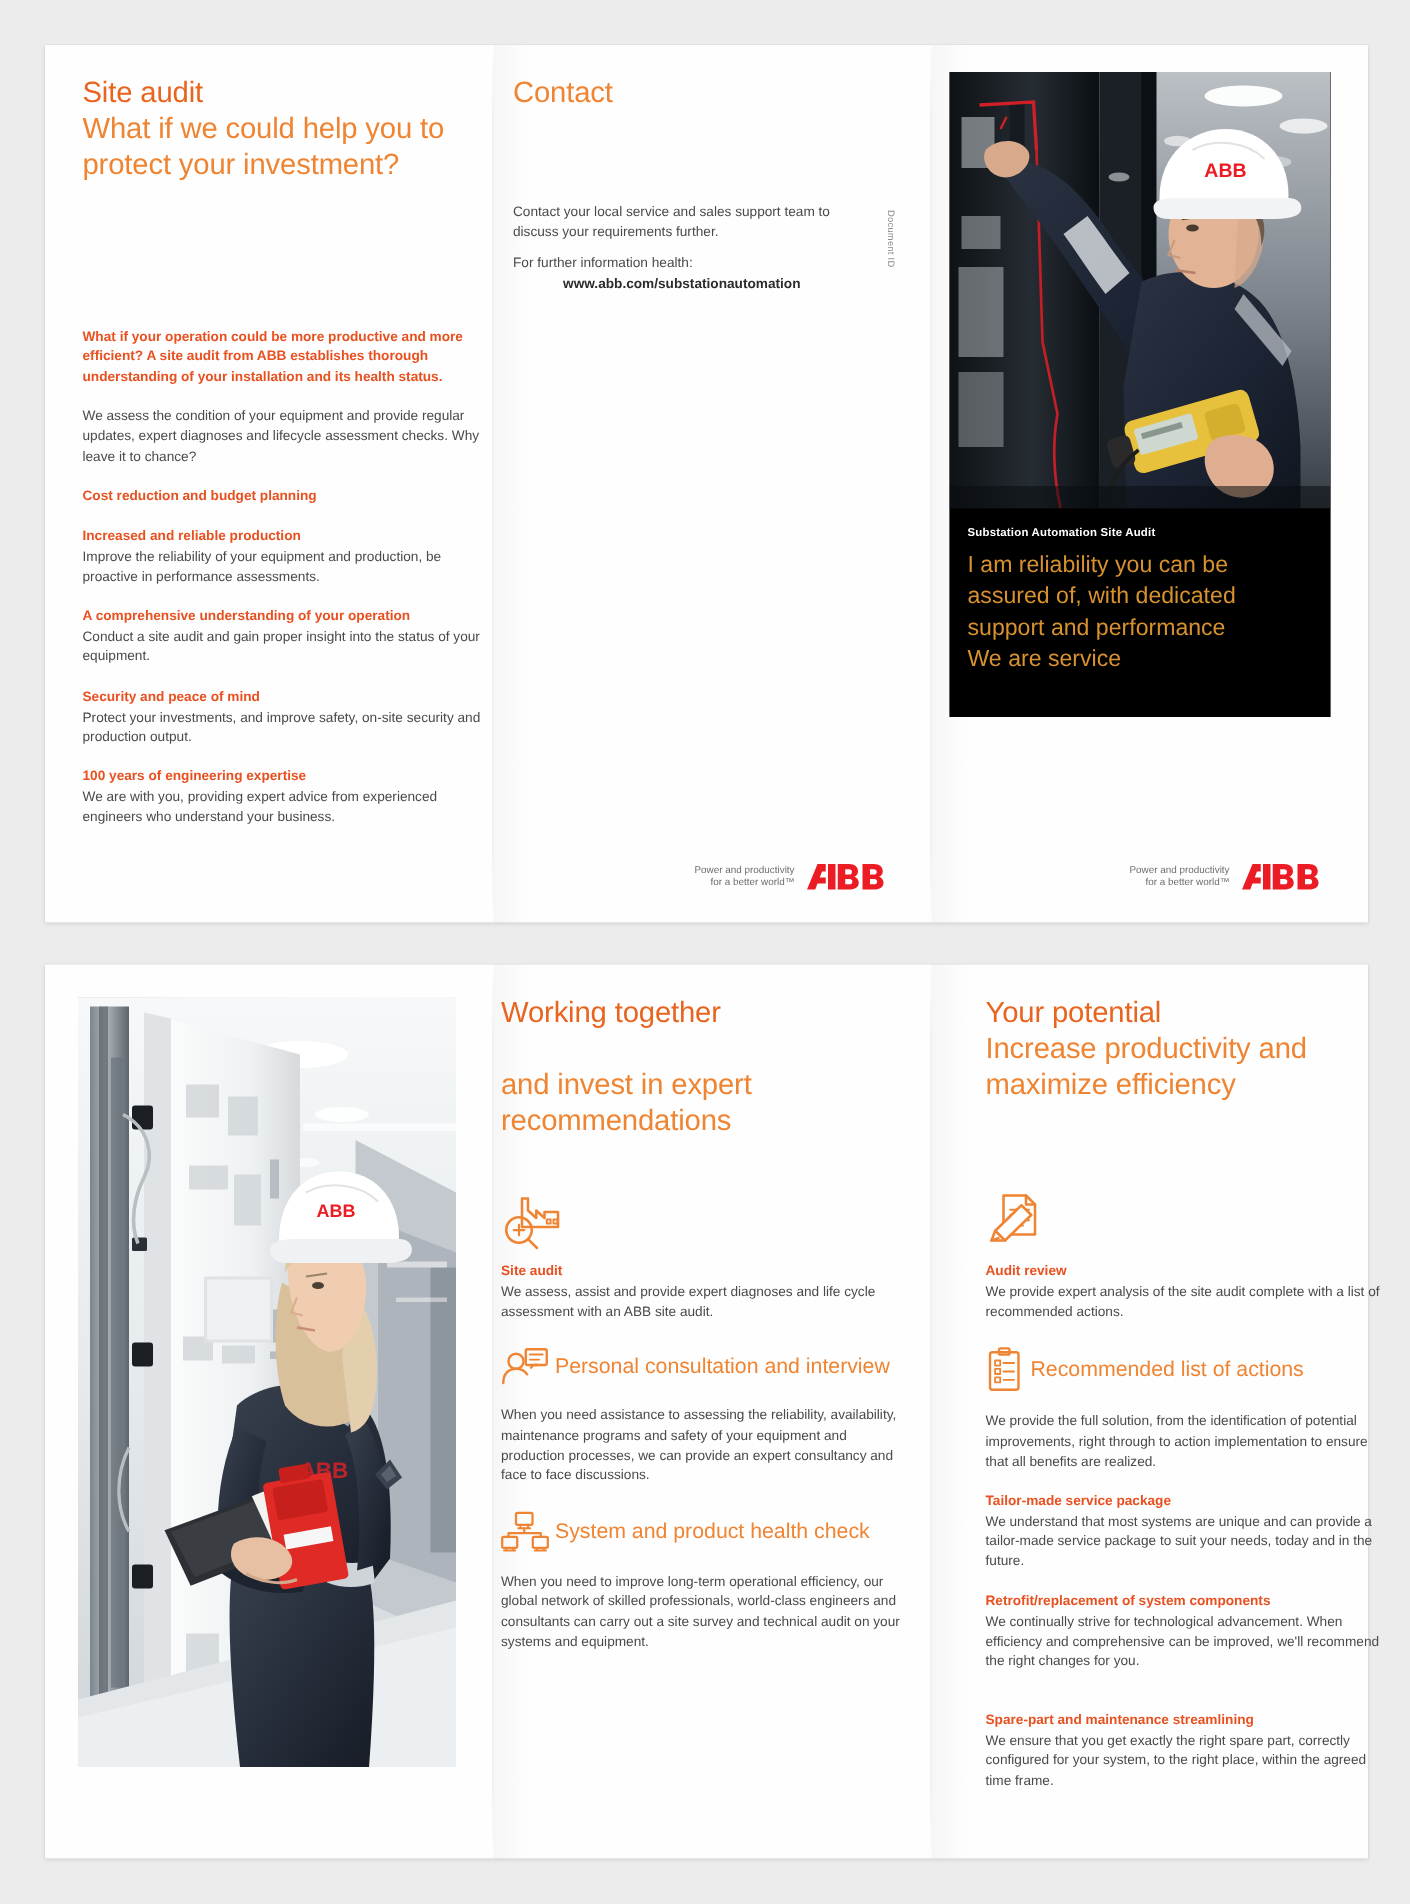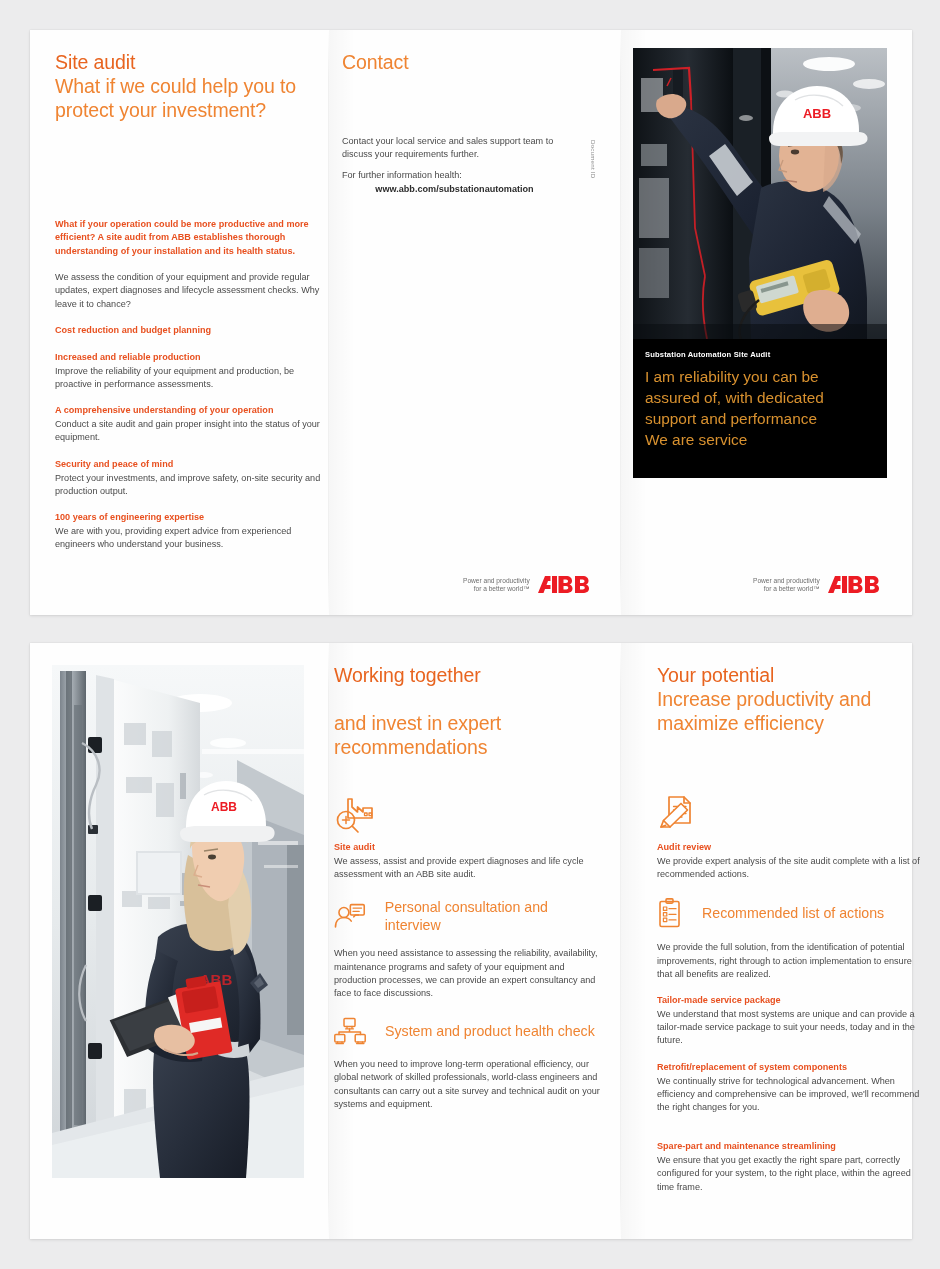--- a/index.html
+++ b/index.html
@@ -122,21 +122,21 @@
   .abb-tag {
     font-size: 6.6px; line-height: 8.6px; color: #6e6e6e; text-align: right; padding-bottom: 2px;
   }
   .abb-mark { display: block; }
 
   
   #col-lady   { left: 22px;  top: 22px;  width: 256px; }
   #col-work   { left: 304px; top: 20px;  width: 272px; }
   #col-pot    { left: 603px; top: 20px;  width: 272px; margin-left: 24px; }
 
-  .icon-row { display: flex; align-items: center; gap: 19px; margin: 0 0 6px 0; }
+  .icon-row { display: flex; align-items: center; gap: 4px; margin: 0 0 6px 0; }
   .icon-title {
     font-size: 14.2px; color: #ef8432; font-weight: 400; line-height: 18px;
   }
   .icon-block { margin-bottom: 7px; }
   svg { display: block; }
 </style>
 </head>
 <body>
 
 <div class="stage">

